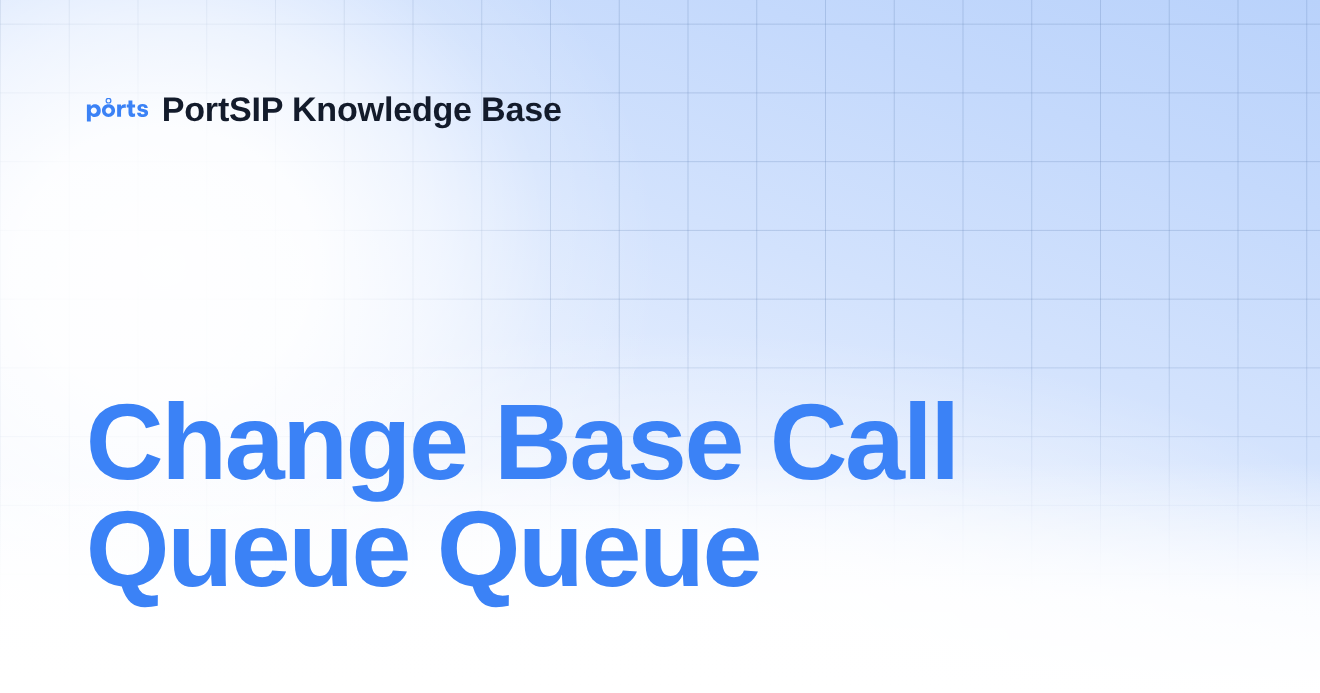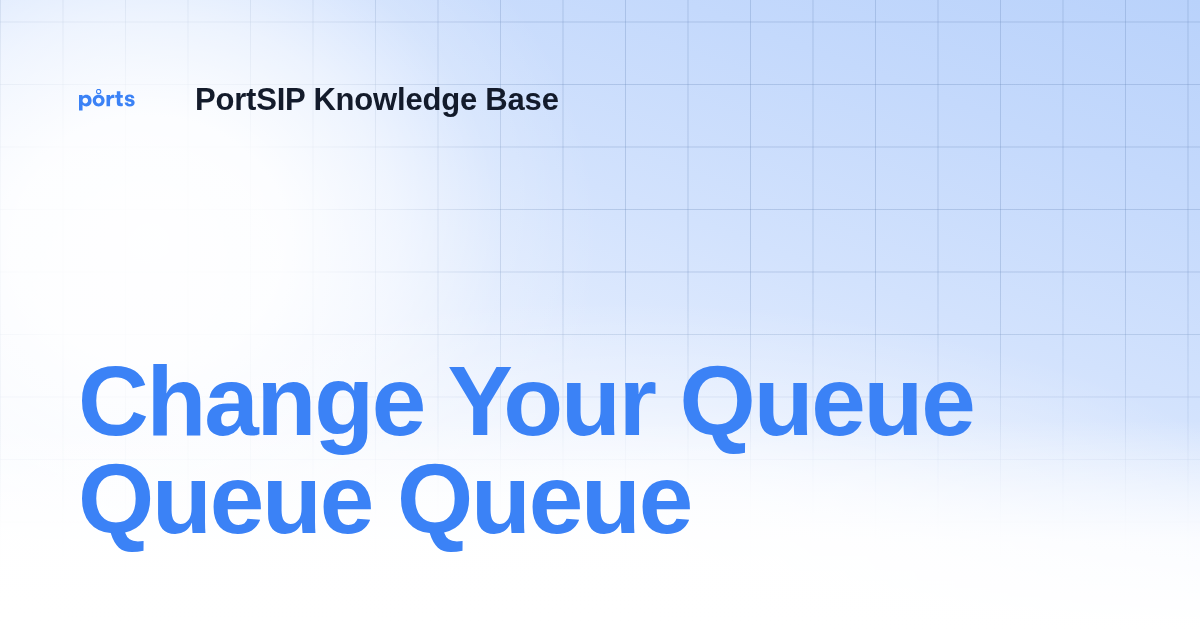--- a/index.html
+++ b/index.html
@@ -108,21 +108,20 @@
     height: 22px;
     flex: none;
   }
   .site-title {
     font-size: 31px;
     font-weight: 700;
     letter-spacing: -0.2px;
     color: #131b2b;
     white-space: nowrap;
     line-height: 1;
-    margin-left: 48px;
   }
 
   
   .hero {
     position: absolute;
     left: 78px;
     top: 352px;
     width: 1000px;
   }
   .hero-line {
@@ -159,17 +158,17 @@
 
         <path d="M77.6 4.5h7.1V12h4.9v5.5h-4.9v8.2c0 2.1.8 2.9 2.6 2.9.8 0 1.6-.1 2.3-.3v5.6c-1.5.4-3 .6-4.6.6-5.1 0-7.4-2.5-7.4-7.7V17.5h-3.2V12h3.2V4.5z"></path>
 
         <path d="M93.3 26.9h6.6c.1 1.9 1.5 3 3.7 3 1.9 0 3.2-.9 3.2-2.1 0-1.1-.8-1.7-2.6-2.1l-3.9-.8c-4.3-.9-6.5-3.2-6.5-6.8 0-4.2 3.8-7.2 9.3-7.2 5.8 0 9.5 2.9 9.7 7.5h-6.4c-.1-1.7-1.3-2.7-3.2-2.7-1.8 0-3 .8-3 2 0 1 .8 1.7 2.5 2l4.2.9c4.3.9 6.4 3.1 6.4 6.7 0 4.4-4 7.5-9.8 7.5-6.1 0-10.1-3.1-10.2-7.9z"></path>
       </g>
     </svg>
     <div class="site-title">PortSIP Knowledge Base</div>
   </div>
 
   <div class="hero">
-    <span class="hero-line">Change Your Queue</span>
+    <span class="hero-line">Change Base Call</span>
     <span class="hero-line">Queue Queue</span>
   </div>
 
 </div>
 
 </body></html>

